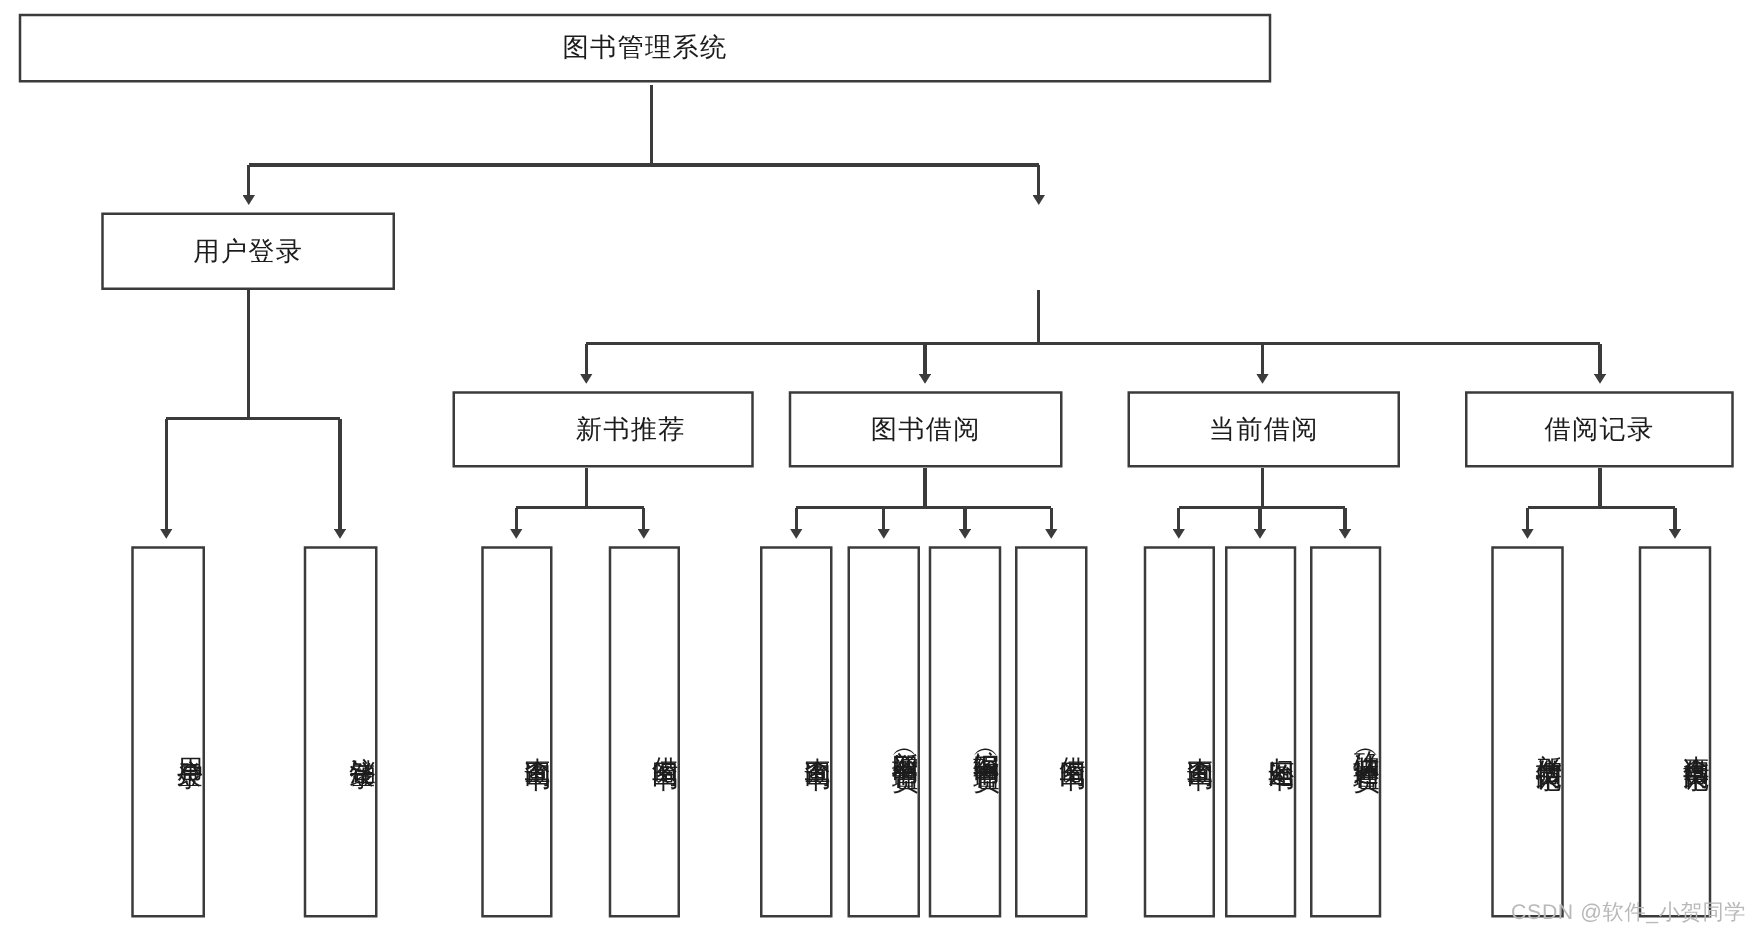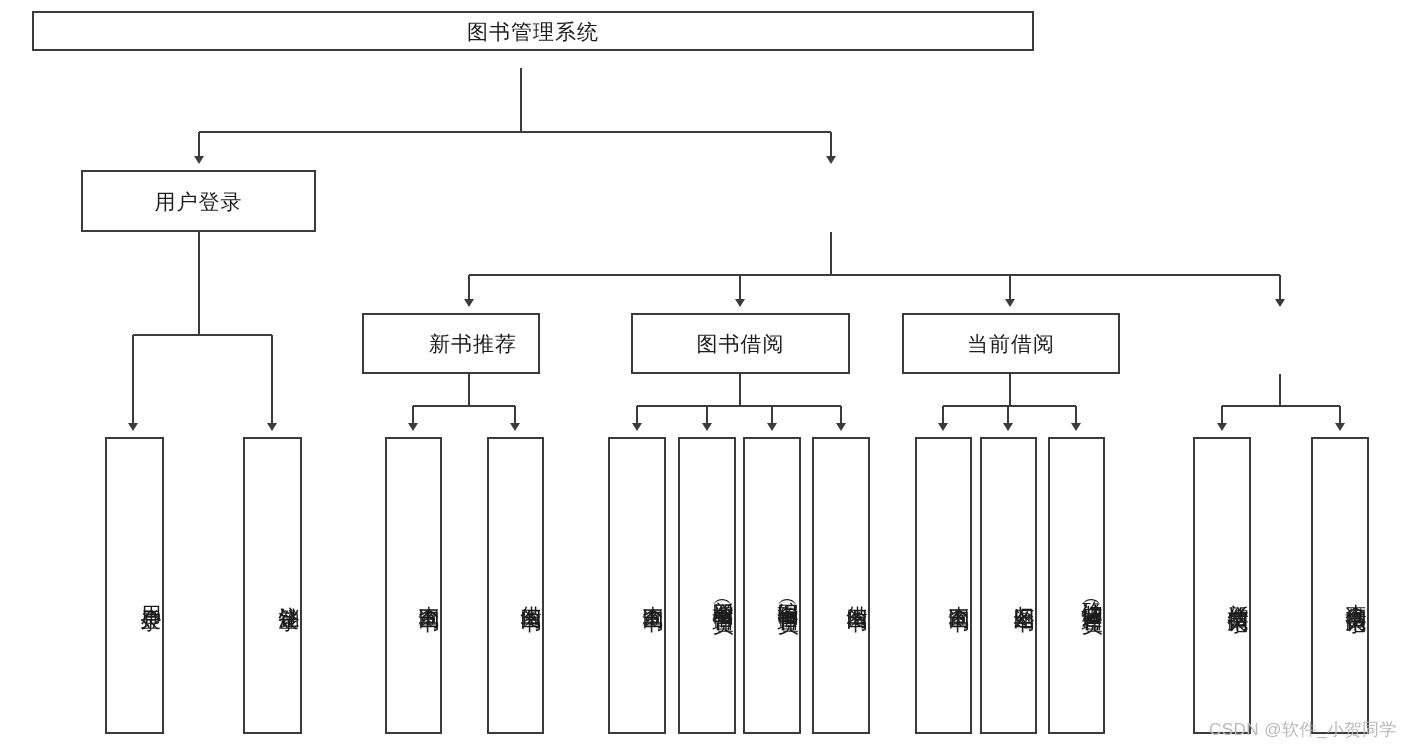--- a/index.html
+++ b/index.html
@@ -110,36 +110,39 @@
       <path d="M1008,406 L1008,427" marker-end="url(#arrow)"></path>
       <path d="M1076,406 L1076,427" marker-end="url(#arrow)"></path>
 
       <path d="M1280,374 L1280,406"></path>
       <path d="M1222,406 L1340,406"></path>
       <path d="M1222,406 L1222,427" marker-end="url(#arrow)"></path>
       <path d="M1340,406 L1340,427" marker-end="url(#arrow)"></path>
     </g>
   </svg>
 
-  <div class="node h" style="left:32px;top:11px;width:1002px;height:40px;">
+  <div class="node h" style="left:15px;top:11px;width:1002px;height:55px;">
     <span>图书管理系统</span>
   </div>
 
   <div class="node h" style="left:81px;top:170px;width:235px;height:62px;">
     <span>用户登录</span>
   </div>
 
-  <div class="node h" style="left:362px;top:313px;width:178px;height:61px;padding-left:44px;">
+  <div class="node h" style="left:362px;top:313px;width:241px;height:61px;padding-left:44px;">
     <span>新书推荐</span>
   </div>
   <div class="node h" style="left:631px;top:313px;width:219px;height:61px;">
     <span>图书借阅</span>
   </div>
   <div class="node h" style="left:902px;top:313px;width:218px;height:61px;">
     <span>当前借阅</span>
+  </div>
+  <div class="node h" style="left:1172px;top:313px;width:215px;height:61px;">
+    <span>借阅记录</span>
   </div>
 
   <div class="node v" style="left:105px;top:437px;width:59px;height:297px;">
     <span class="vtxt">用户登录</span>
   </div>
   <div class="node v" style="left:243px;top:437px;width:59px;height:297px;">
     <span class="vtxt">注销登录</span>
   </div>
 
   <div class="node v" style="left:385px;top:437px;width:57px;height:297px;">

